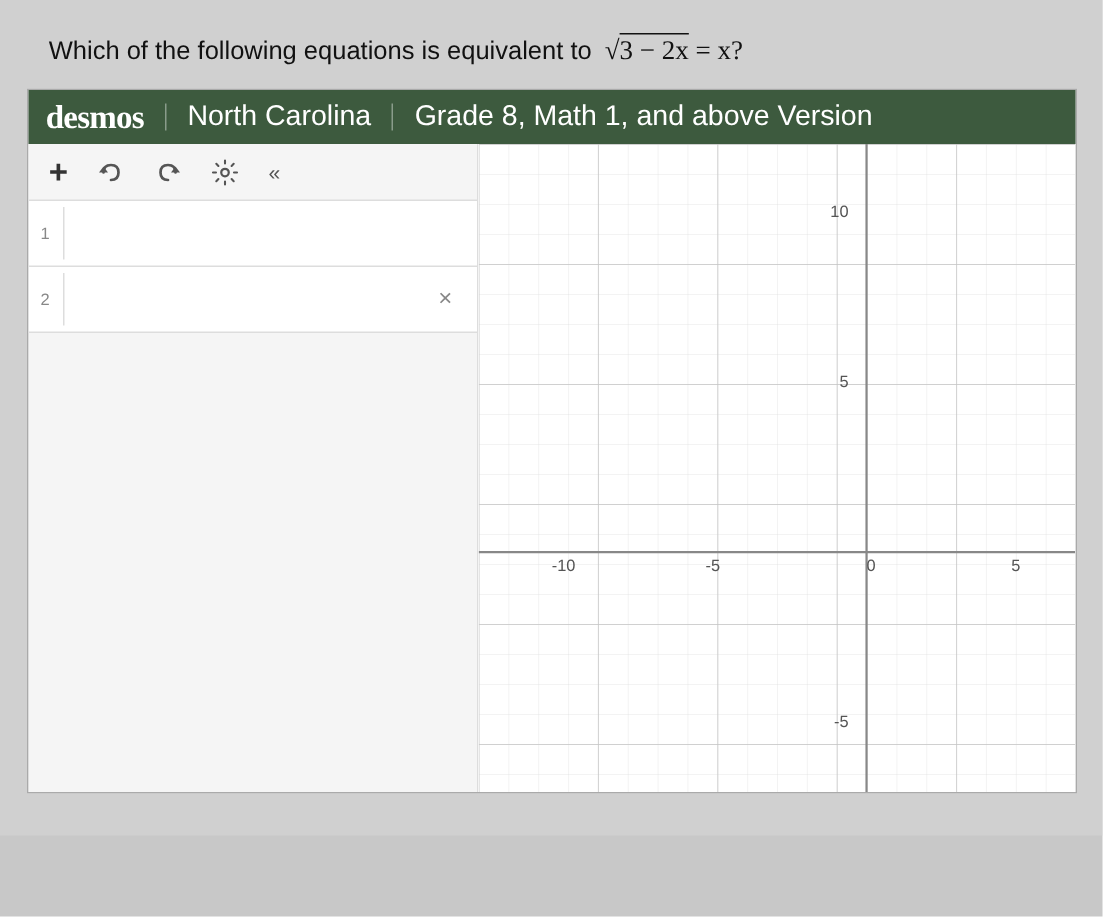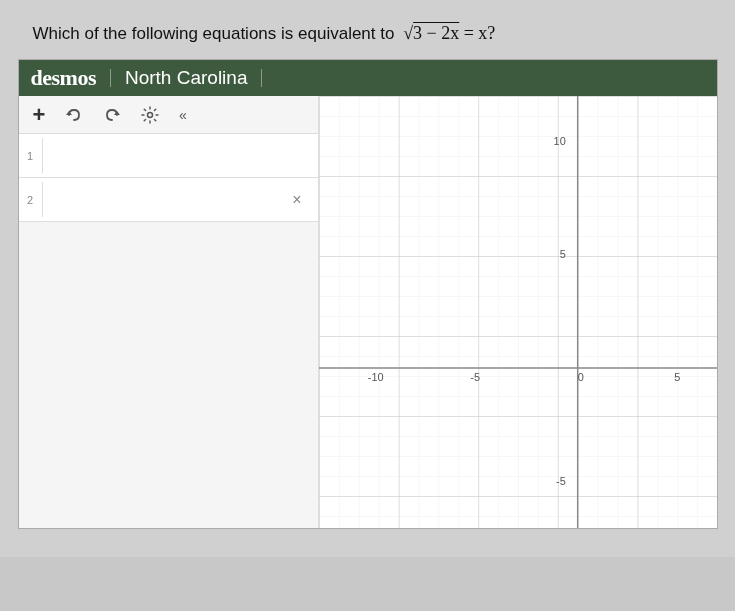--- a/index.html
+++ b/index.html
@@ -203,20 +203,21 @@
     </span>
   </div>
 
   <div class="desmos-container">
 
     <div class="desmos-header">
       <span class="desmos-logo">desmos</span>
       <div class="header-divider"></div>
       <span class="header-label">North Carolina</span>
       <div class="header-divider"></div>
+      <span class="header-label">Grade 8, Math 1, and above Version</span>
     </div>
 
     <div class="desmos-body">
 
       <div class="expressions-panel">
 
         <div class="toolbar">
           <button class="toolbar-btn plus">+</button>
           <button class="toolbar-btn undo">
             <svg width="18" height="18" viewBox="0 0 18 18">

